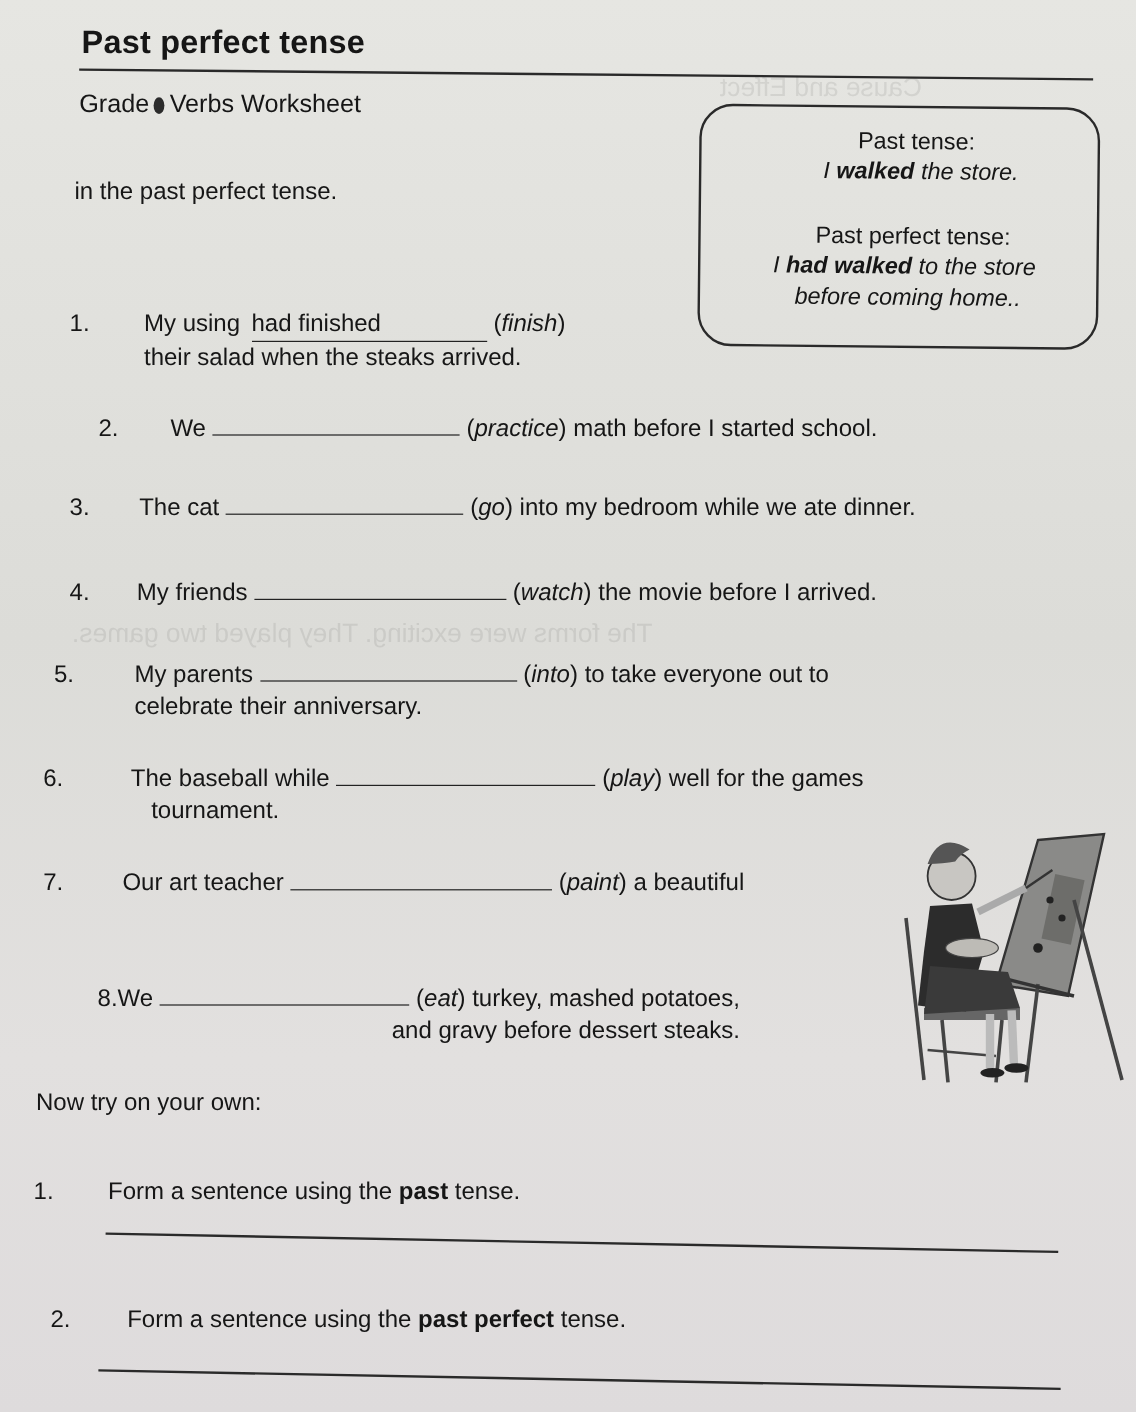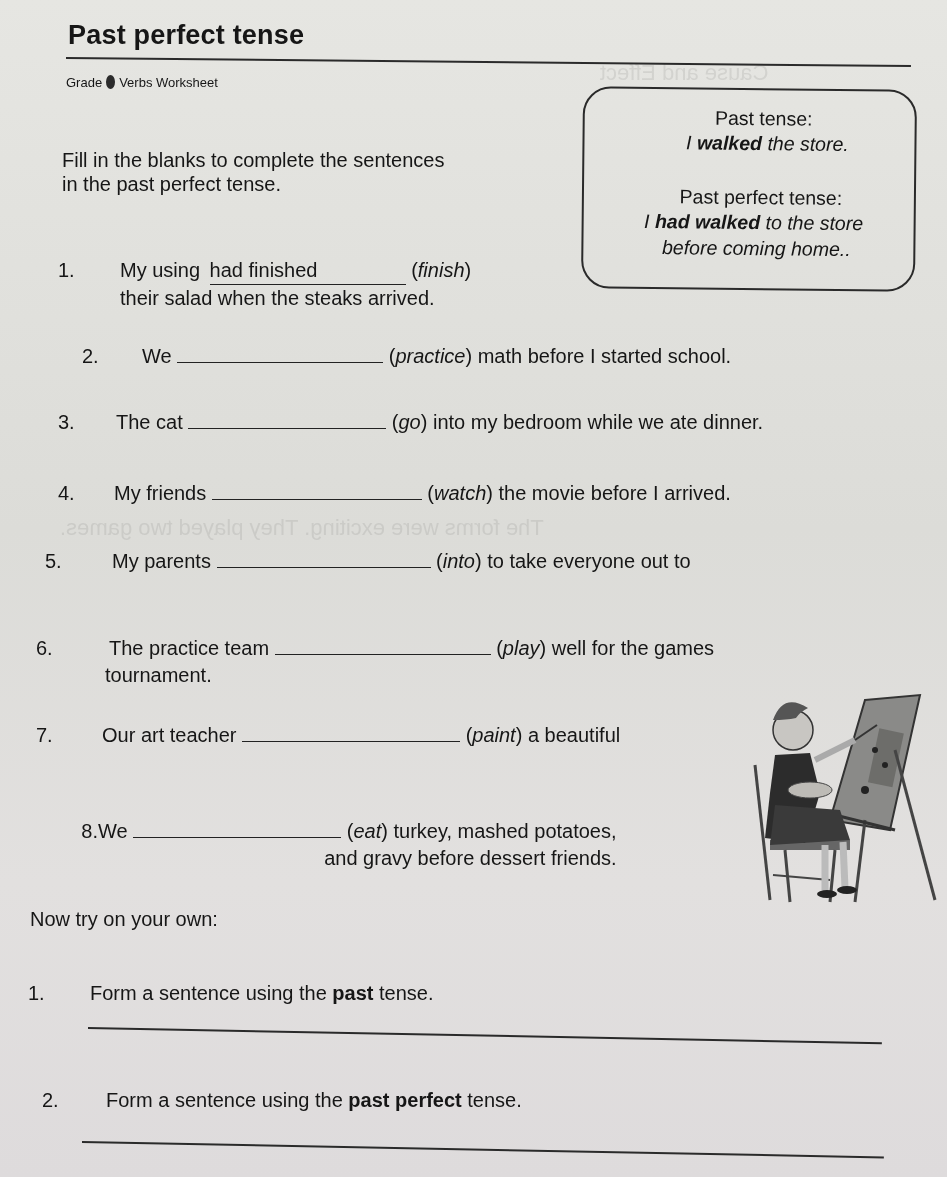--- a/index.html
+++ b/index.html
@@ -4,21 +4,21 @@
 <style>
   html, body { margin:0; padding:0; }
   body {
     width:947px; height:1177px; overflow:hidden; position:relative;
     background: linear-gradient(180deg, #e6e6e2 0%, #dcdcd8 45%, #e2e0df 75%, #dedbdc 100%);
     font-family: "Liberation Sans", sans-serif; color:#161616;
   }
   .abs { position:absolute; }
   .title { left:68px; top:20px; font-size:27px; font-weight:bold; letter-spacing:0.2px; }
   .title-rule { left:66px; top:57px; width:845px; height:2px; background:#2a2a2a; transform:rotate(0.55deg); transform-origin:left; }
-  .grade { left:66px; top:75px; font-size:13px; }
+  .grade { left:66px; top:75px; font-size:21px; }
   .grade .dot { display:inline-block; width:9px; height:14px; border-radius:50%; background:#2b2b2b; margin:0 4px -2px 4px; }
   .instr { left:62px; top:148px; font-size:20px; line-height:24px; width:470px; }
   .tip-box { left:582px; top:88px; width:330px; height:198px; border:2.5px solid #2a2a2a; border-radius:28px; transform:rotate(0.6deg); }
   .tip { position:absolute; font-size:19.5px; line-height:25px; text-align:center; width:100%; }
   .row { position:absolute; font-size:20px; line-height:27px; white-space:nowrap; }
   .num { display:inline-block; }
   .blank { display:inline-block; border-bottom:1.6px solid #222; height:20px; vertical-align:baseline; }
   .filled { display:inline-block; border-bottom:1.6px solid #222; }
   .hint { font-style:italic; }
   .own { left:30px; top:908px; font-size:20px; }
@@ -33,21 +33,20 @@
 <div class="ghost" style="left:60px;top:515px;">The forms were exciting. They played two games.</div>
 
 <div class="abs title">Past perfect tense</div>
 <div class="abs title-rule"></div>
 
 <div class="abs grade">
   <span>Grade</span><span class="dot"></span><span>Verbs Worksheet</span>
 </div>
 
 <div class="abs instr">
-  <div>Fill in the blanks to complete the sentences</div>
   <div>in the past perfect tense.</div>
 </div>
 
 <div class="abs tip-box">
   <div class="tip" style="top:16px;left:14px;">Past tense:</div>
   <div class="tip" style="top:41px;left:18px;font-style:italic;"><span>I </span><b>walked</b><span> the store.</span></div>
   <div class="tip" style="top:95px;left:12px;">Past perfect tense:</div>
   <div class="tip" style="top:120px;left:5px;font-style:italic;"><span>I </span><b>had walked</b><span> to the store</span></div>
   <div class="tip" style="top:146px;left:8px;font-style:italic;">before coming home..</div>
 </div>
@@ -74,40 +73,41 @@
 <div class="row" style="left:58px;top:479px;">
   <span class="num" style="width:56px">4.</span><span>My friends</span>
   <span class="blank" style="width:210px;"></span>
   (<span class="hint">watch</span>)<span> the movie before I arrived.</span>
 </div>
 
 <div class="row" style="left:45px;top:547px;">
   <span class="num" style="width:67px">5.</span><span>My parents</span>
   <span class="blank" style="width:214px;"></span>
   (<span class="hint">into</span>)<span> to take everyone out to</span><br>
+  <span style="margin-left:67px">celebrate their anniversary.</span>
 </div>
 
 <div class="row" style="left:36px;top:634px;">
-  <span class="num" style="width:73px">6.</span><span>The practice team</span>
+  <span class="num" style="width:73px">6.</span><span>The baseball while</span>
   <span class="blank" style="width:216px;"></span>
   (<span class="hint">play</span>)<span> well for the games</span><br>
-  <span style="margin-left:69px">tournament.</span>
+  <span style="margin-left:90px">tournament.</span>
 </div>
 
 <div class="row" style="left:36px;top:721px;">
   <span class="num" style="width:66px">7.</span><span>Our art teacher</span>
   <span class="blank" style="width:218px;"></span>
   (<span class="hint">paint</span>)<span> a beautiful</span><br>
 </div>
 
 <div class="row" style="left:32px;top:817px;text-align:right;">
   <span class="num" style="width:66px">8.</span><span>We</span>
   <span class="blank" style="width:208px;"></span>
   (<span class="hint">eat</span>)<span> turkey, mashed potatoes,</span><br>
-  <span style="margin-left:64px">and gravy before dessert friends.</span>
+  <span style="margin-left:64px">and gravy before dessert steaks.</span>
 </div>
 
 <svg class="abs artist" viewBox="0 0 230 215">
 
   <polygon points="150,10 205,5 175,140 115,130" fill="#8a8a88" stroke="#333" stroke-width="2"></polygon>
   <rect x="160" y="40" width="25" height="55" fill="#6d6d6a" transform="rotate(12 170 60)"></rect>
   <circle cx="160" cy="60" r="3" fill="#222"></circle>
     <circle cx="170" cy="75" r="3" fill="#222"></circle>
     <circle cx="150" cy="100" r="4" fill="#222"></circle>
   <line x1="180" y1="60" x2="220" y2="210" stroke="#444" stroke-width="3"></line>

